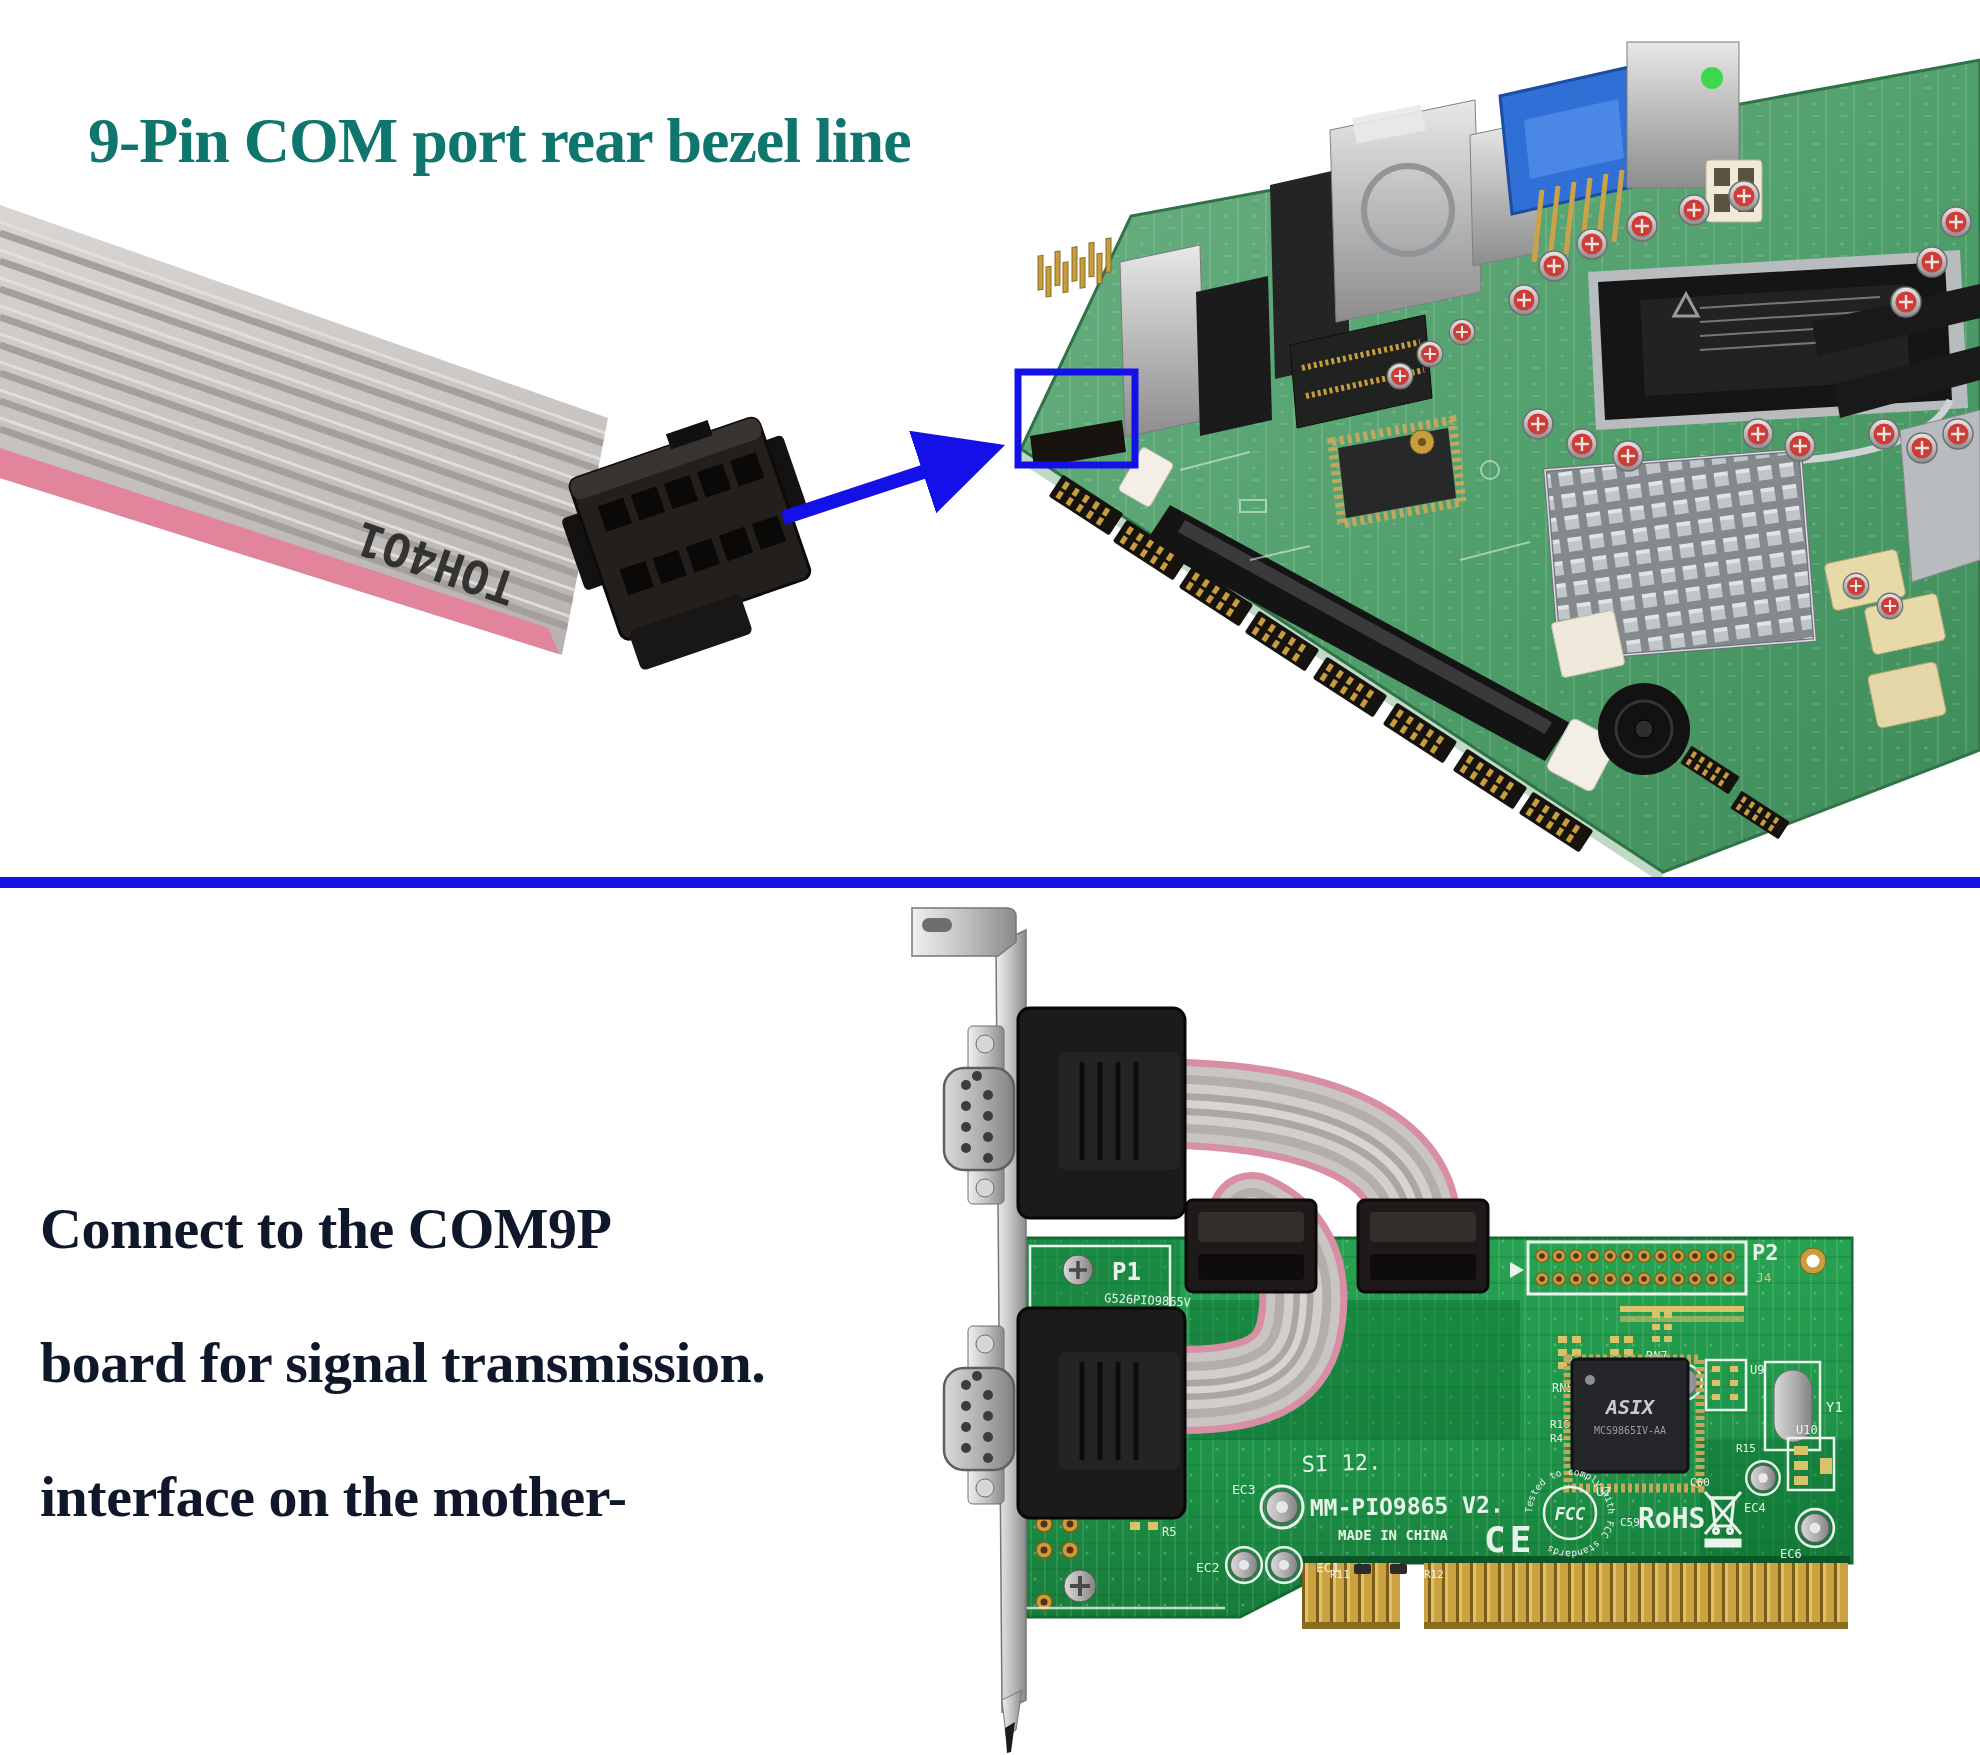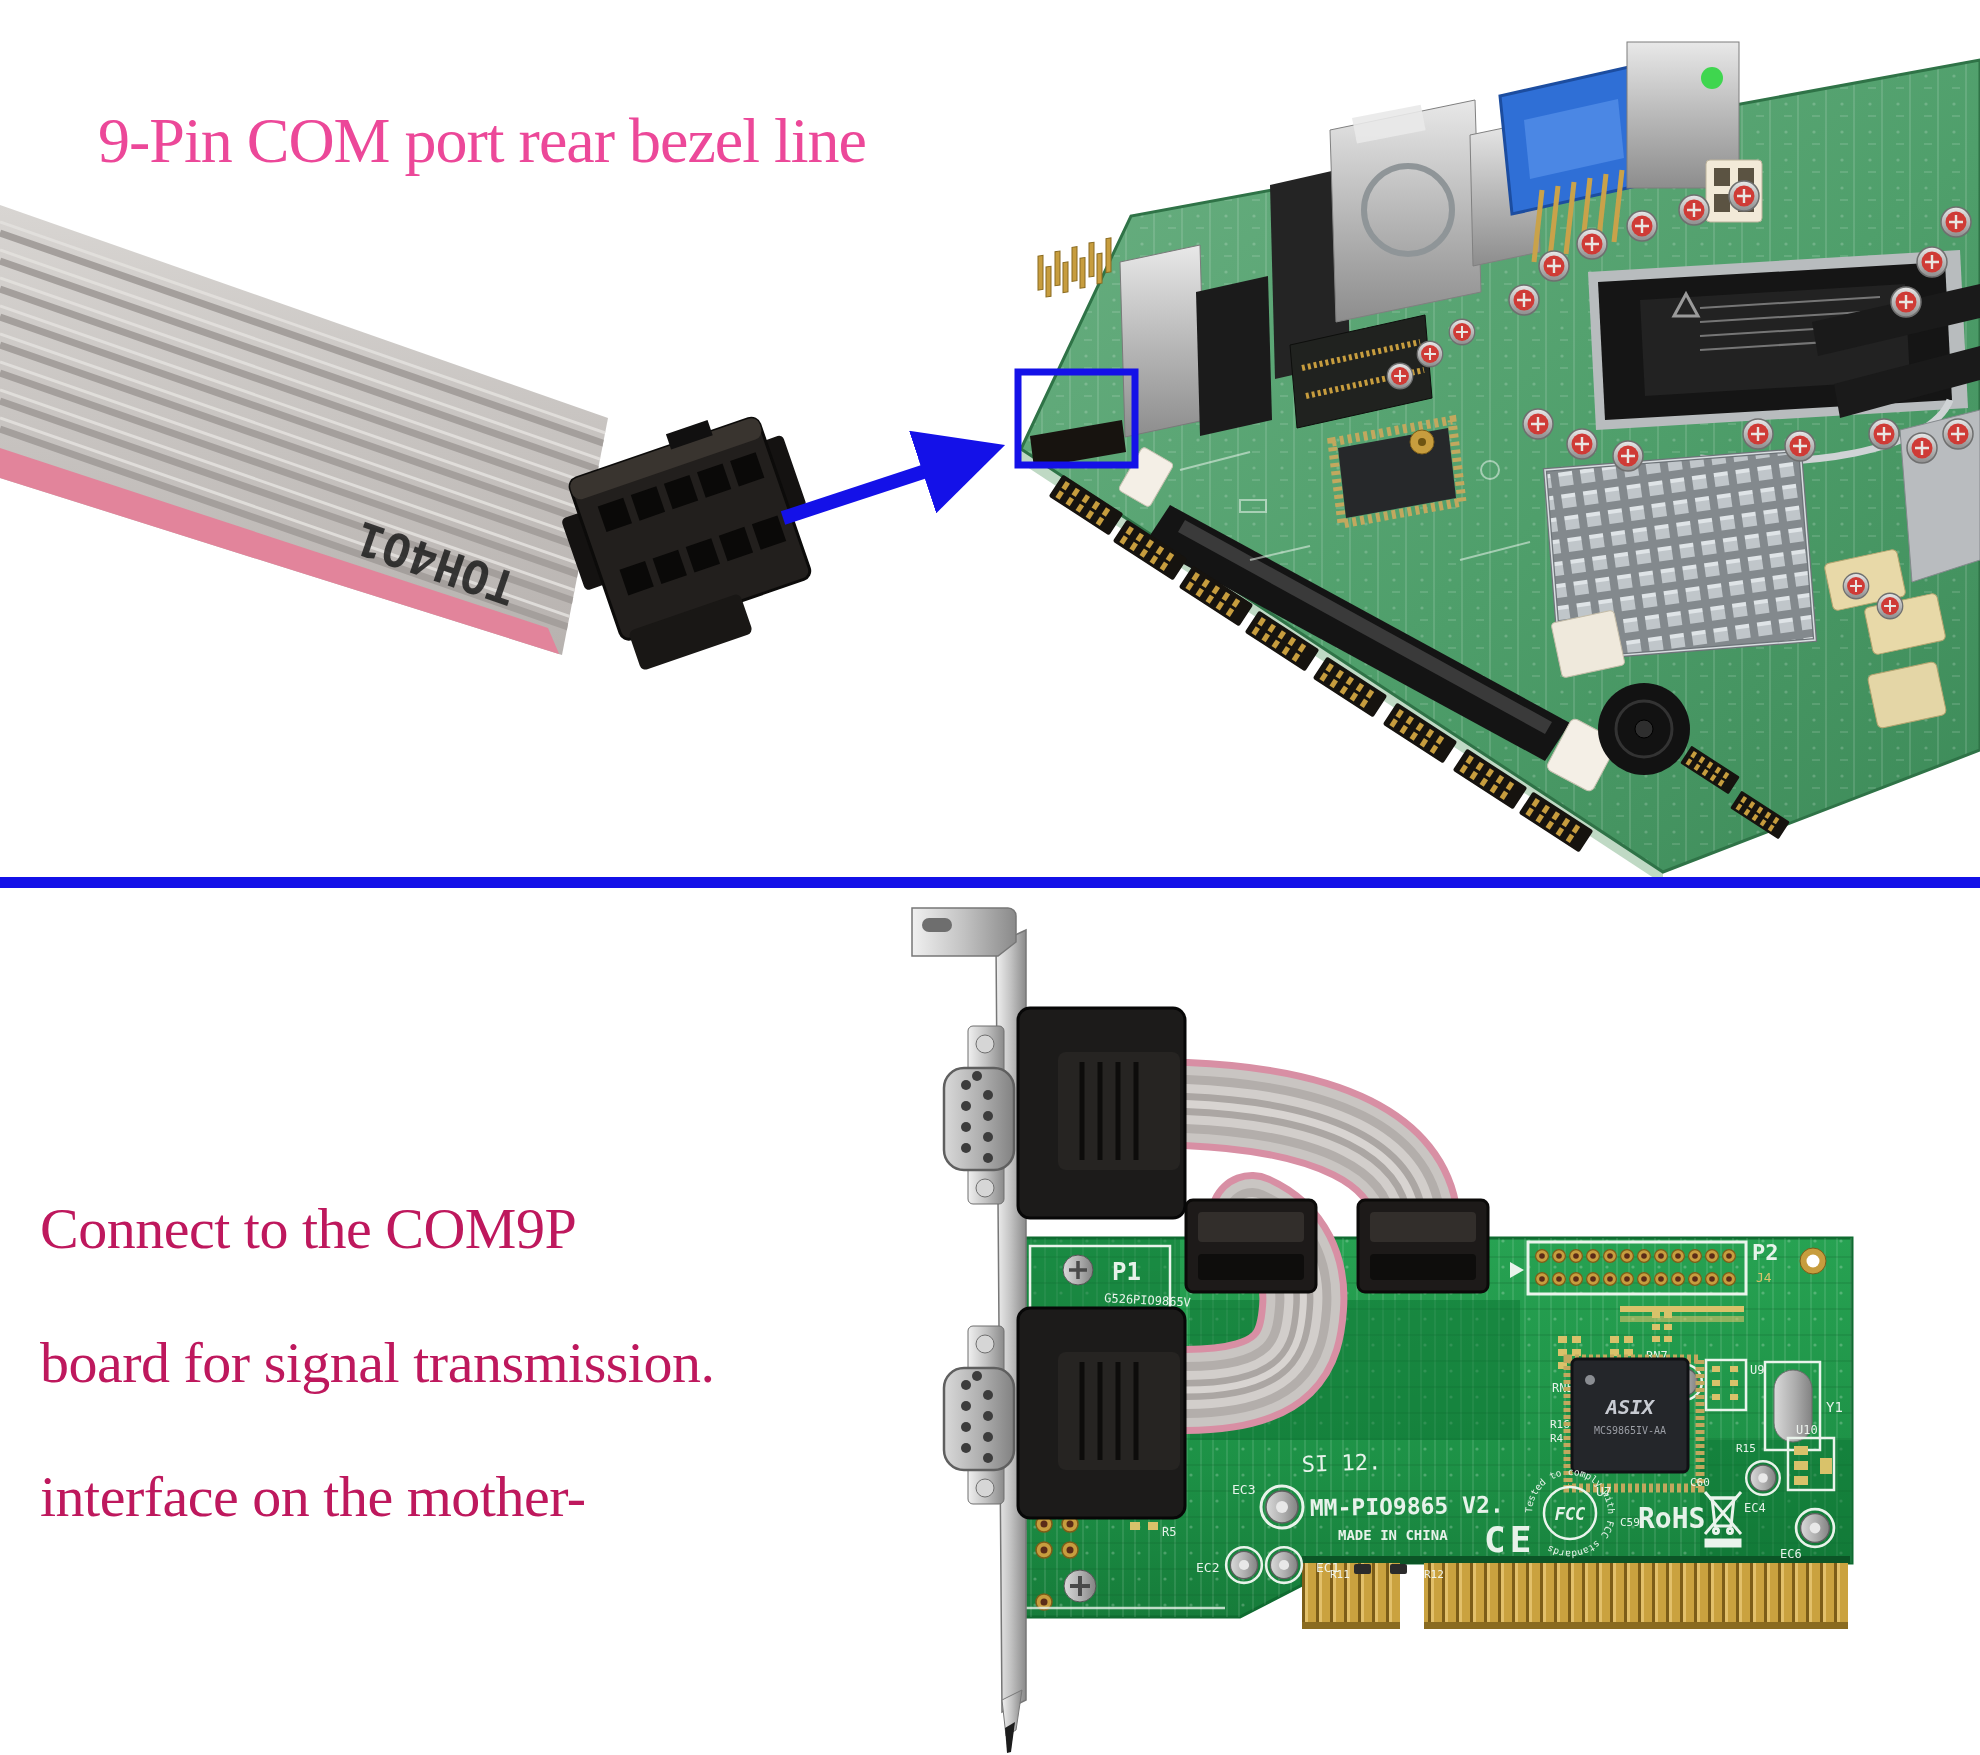--- a/index.html
+++ b/index.html
@@ -1,22 +1,22 @@
 <!DOCTYPE html>
 <html><head>
 <meta charset="utf-8">
 <style>
   html,body{margin:0;padding:0;background:#ffffff;}
   #app{position:relative;width:1980px;height:1755px;background:#ffffff;overflow:hidden;
        font-family:"Liberation Serif", serif;}
   .abs{position:absolute;left:0;}
-  #title{position:absolute;left:98px;top:104px;width:1100px;
-         font-size:64px;font-weight:normal;color:#ec4899;letter-spacing:-1px;white-space:nowrap;}
+  #title{position:absolute;left:88px;top:104px;width:1100px;
+         font-size:64px;font-weight:bold;color:#0f766e;letter-spacing:-1px;white-space:nowrap;}
   #divider{position:absolute;left:0;top:877px;width:1980px;height:11px;background:#1411e8;}
-  #caption{position:absolute;left:40px;top:1162px;width:820px;font-weight:normal;color:#be185d;}
+  #caption{position:absolute;left:40px;top:1162px;width:820px;font-weight:bold;color:#0f172a;}
   .cap-line{font-size:58px;line-height:134px;white-space:nowrap;letter-spacing:-0.5px;}
   svg text{font-family:"DejaVu Sans Mono", monospace;}
   .silk{fill:#f2f8f3;opacity:.95;}
 </style>
 </head>
 <body>
 
 <div id="app">
 
   <svg class="abs" style="top:0" width="1980" height="877" viewBox="0 0 1980 877">

